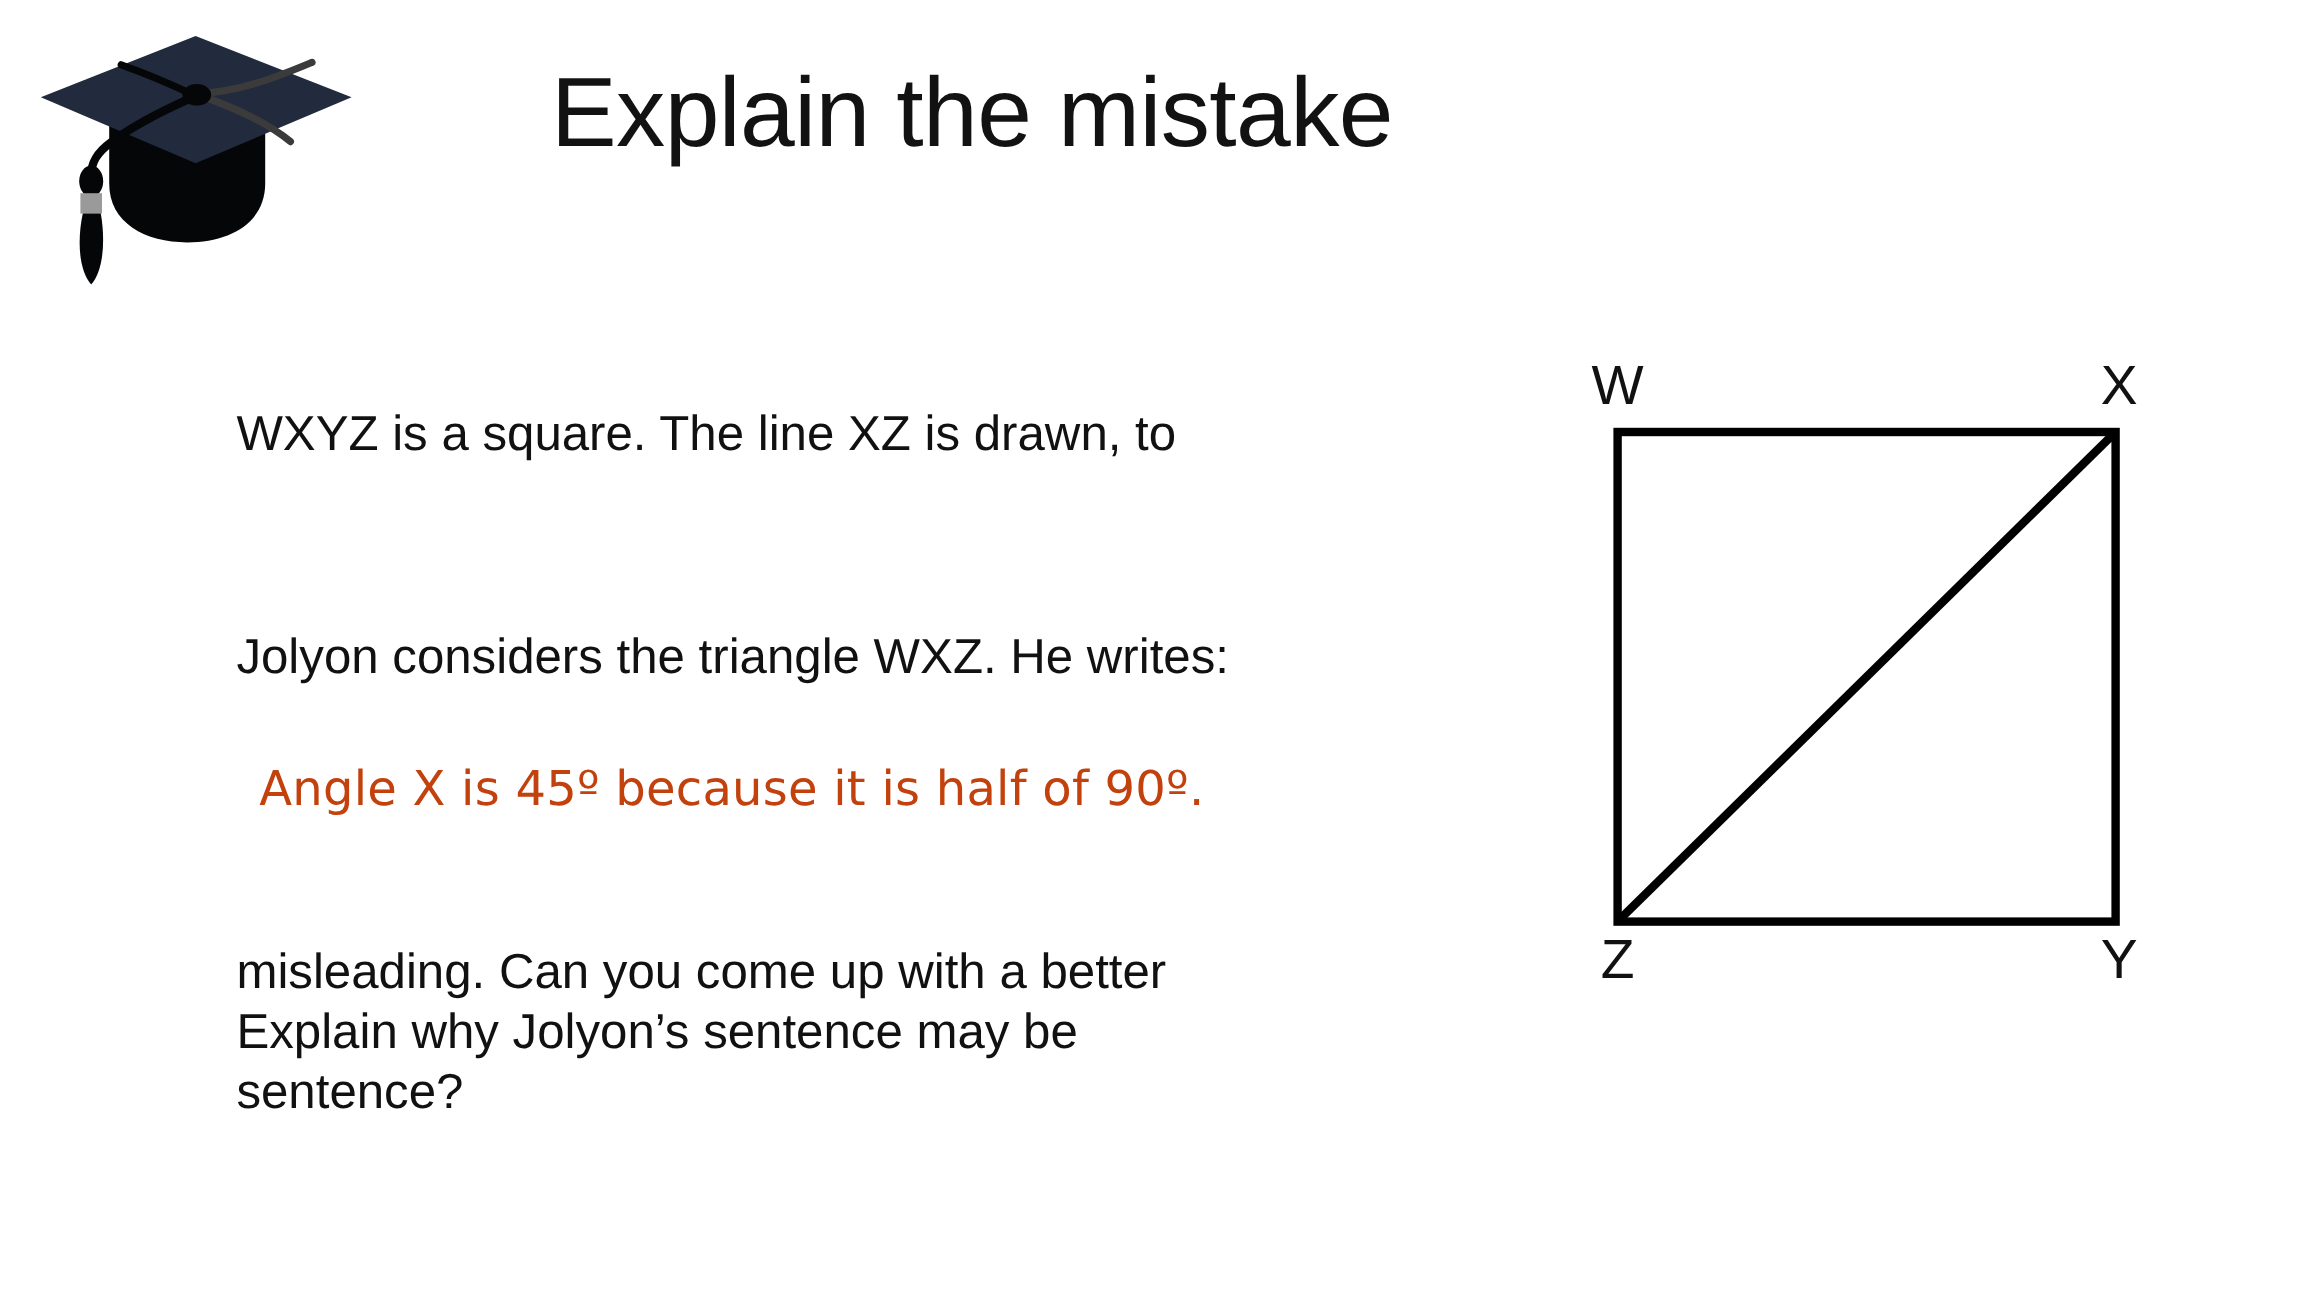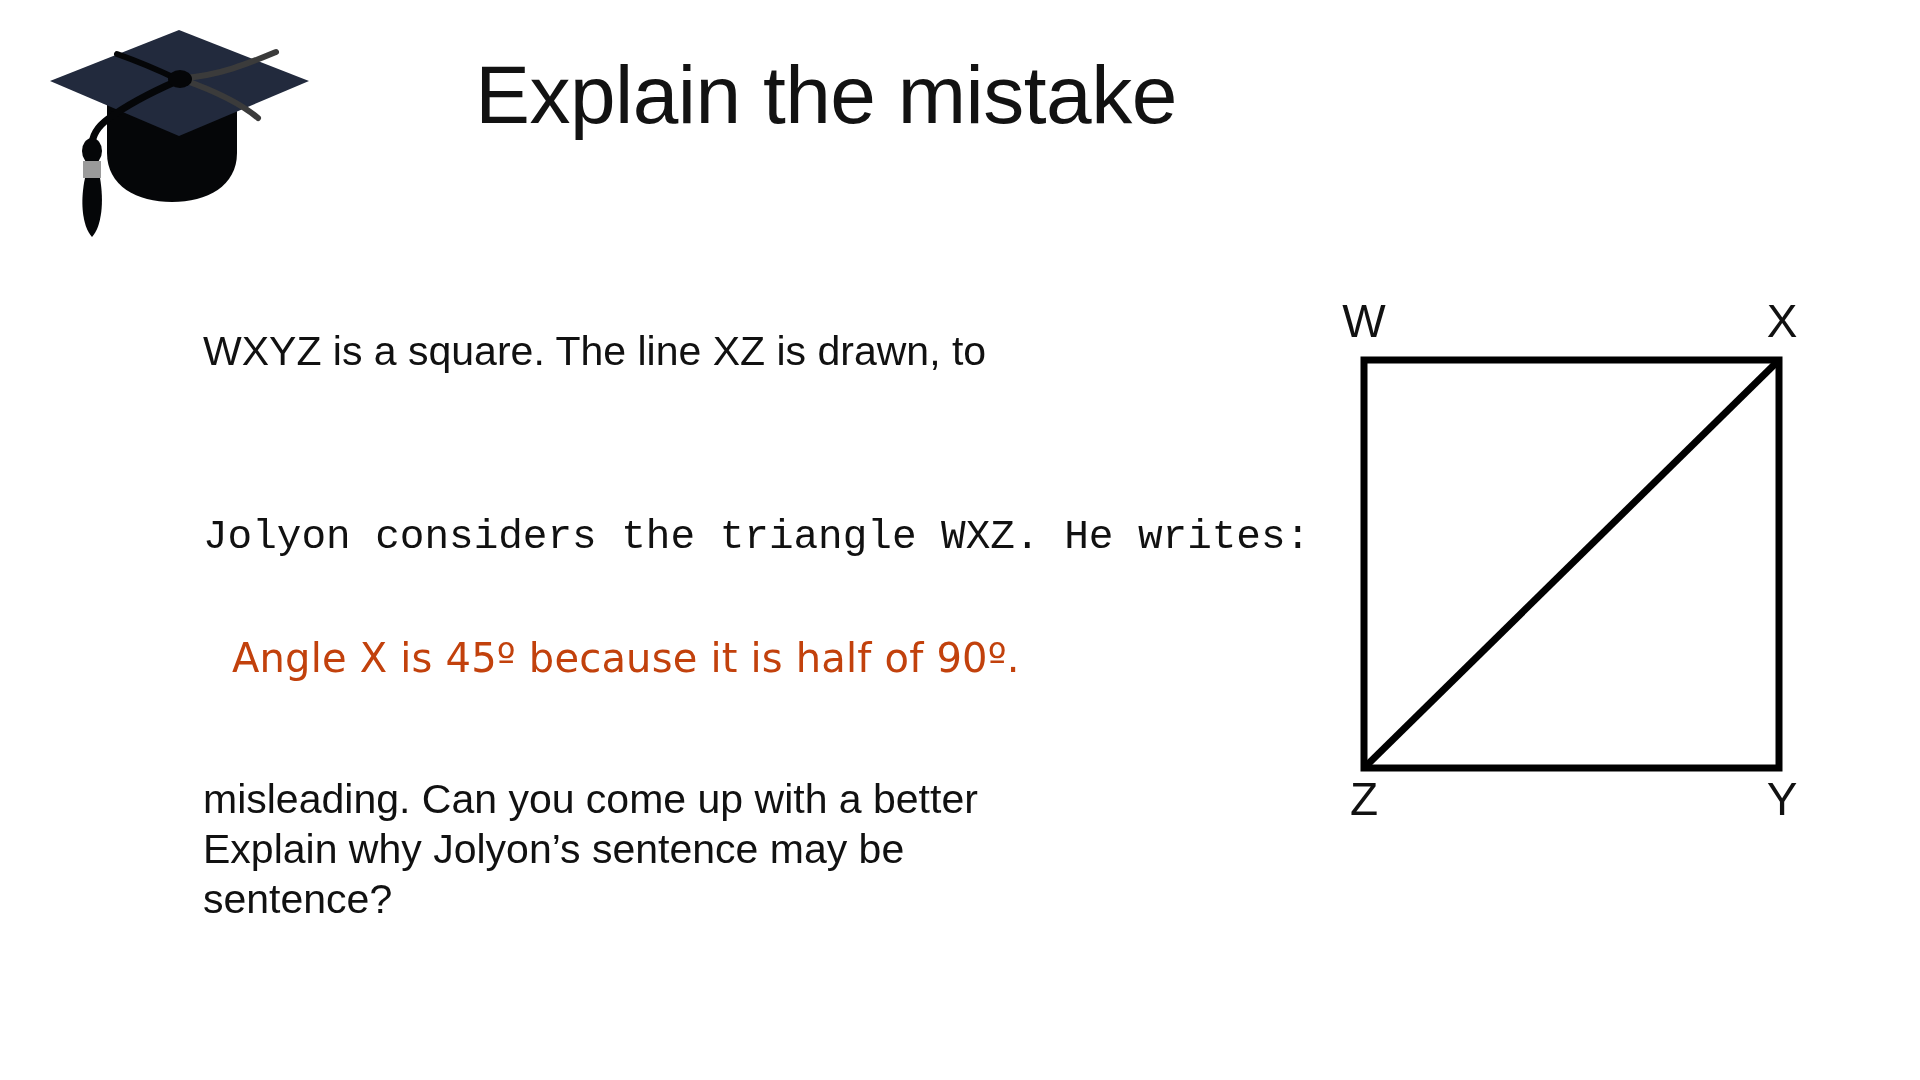--- a/index.html
+++ b/index.html
@@ -12,21 +12,21 @@
     width: 1920px;
     height: 1080px;
     overflow: hidden;
     font-family: "Liberation Sans", sans-serif;
     color: #000000;
     position: relative;
   }
 
   .slide {
     position: absolute;
-    left: 16px; top: 0;
+    left: 0; top: 0;
     width: 1676px;
     height: 1080px;
     background: #ffffff;
   }
 
   
   .logo {
     position: absolute;
     left: 28px;
     top: 18px;
@@ -55,26 +55,26 @@
     position: absolute;
     left: 183px;
     top: 322px;
     width: 1010px;
   }
   .para {
     font-size: 41px;
     font-weight: 400;
     line-height: 1.22;
     color: #111111;
-    margin: 4px;
+    margin: 14px;
   }
   .para-line { display: block; white-space: pre; }
 
   .para-intro  { position: absolute; left: 0;  top: 0;   }
-  .para-jolyon { position: absolute; left: 0;  top: 186px; font-family: Liberation Mono, monospace; }
+  .para-jolyon { position: absolute; left: 0;  top: 186px; }
   .quote       { position: absolute; left: 33px; top: 314px; }
   .para-explain{ position: absolute; left: 0;  top: 448px; }
 
   
   .quote-text {
     font-family: "DejaVu Sans", sans-serif;
     font-size: 40px;
     font-weight: 400;
     line-height: 1.1;
     color: #c2410c;

